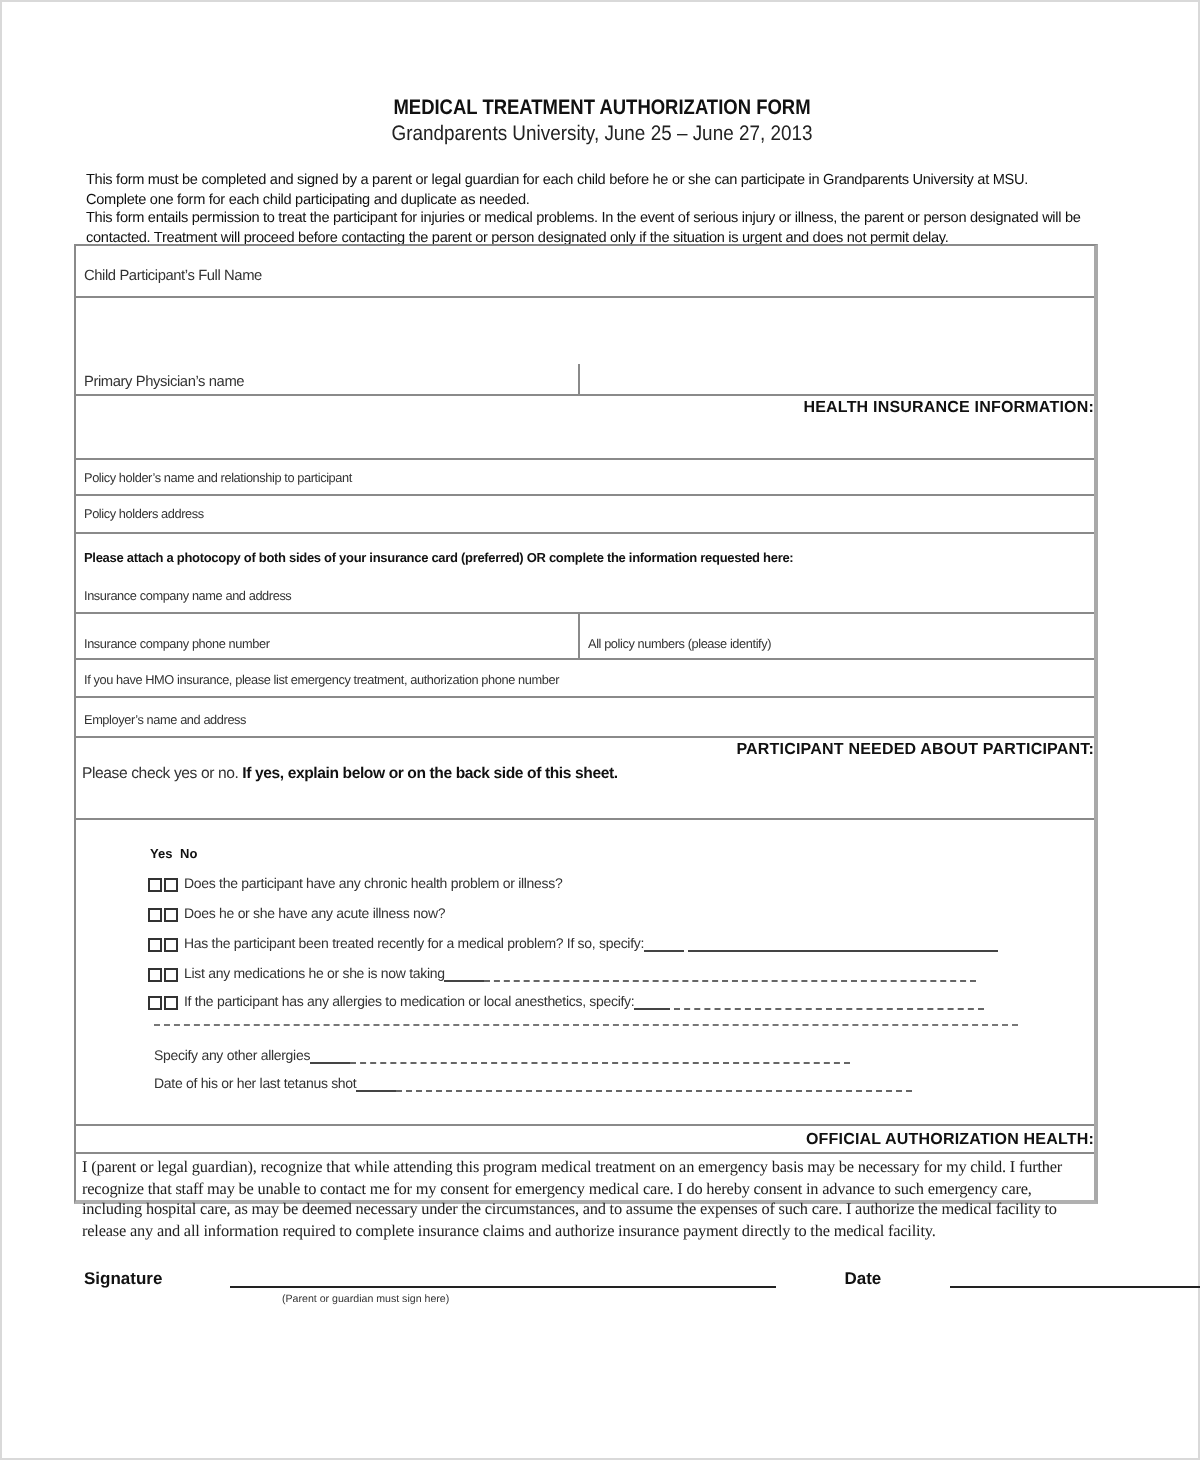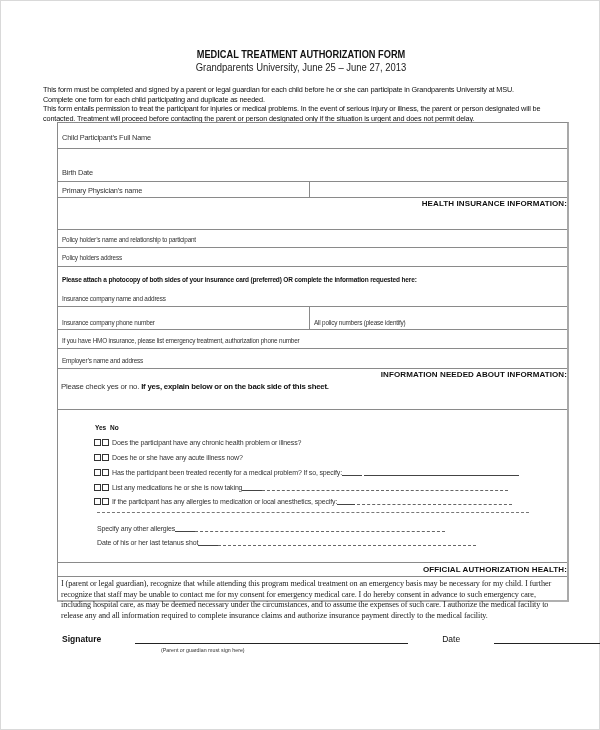--- a/index.html
+++ b/index.html
@@ -3,41 +3,41 @@
 <meta charset="utf-8">
 <style>
   html, body { margin:0; padding:0; background:#ffffff; }
   body { width:600px; height:730px; position:relative; overflow:hidden; }
   .page { position:absolute; left:0; top:0; width:598px; height:728px; border:1px solid #d9d9d9; background:#fff; }
   .title { position:absolute; left:0; width:600px; top:47px; text-align:center; font-family:"Liberation Sans", sans-serif; font-weight:bold; font-size:10.5px; color:#111; transform:scaleX(0.88); transform-origin:center; }
   .subtitle { position:absolute; left:0; width:600px; top:60px; text-align:center; font-family:"Liberation Sans", sans-serif; font-size:10.5px; color:#222; transform:scaleX(0.9); transform-origin:center; }
   .intro { position:absolute; left:42px; top:84px; width:520px; font-family:"Liberation Sans", sans-serif; font-size:7.3px; line-height:9.6px; color:#111; letter-spacing:-0.15px; }
   .intro b { font-weight:normal; }
 
-  .form-table { position:absolute; left:56px; top:121px; width:512px; height:480px; border:1px solid #8a8a8a; box-sizing:border-box; border-right:2px solid #a9a9a9; border-bottom:2px solid #b0b0b0; }
+  .form-table { position:absolute; left:36px; top:121px; width:512px; height:480px; border:1px solid #8a8a8a; box-sizing:border-box; border-right:2px solid #a9a9a9; border-bottom:2px solid #b0b0b0; }
   .row { position:absolute; left:0; right:0; border-bottom:1px solid #8a8a8a; box-sizing:border-box; }
   .cell-label { position:absolute; left:4px; font-family:"Liberation Sans", sans-serif; font-size:7.4px; color:#333; letter-spacing:-0.2px; white-space:nowrap; }
   .cell-label.small { font-size:6.4px; }
   .vdiv { position:absolute; top:0; bottom:0; left:251px; border-left:1px solid #8a8a8a; }
   .hdr { position:absolute; left:0; right:0; text-align:right; font-family:"Liberation Sans", sans-serif; font-weight:bold; font-size:8px; color:#111; letter-spacing:0.1px; }
   .bold-note { position:absolute; left:4px; font-family:"Liberation Sans", sans-serif; font-weight:bold; font-size:6.5px; color:#111; letter-spacing:-0.15px; white-space:nowrap; }
 
   .yn-head { position:absolute; left:37px; top:14px; font-family:"Liberation Sans", sans-serif; font-weight:bold; font-size:6.5px; color:#111; word-spacing:2px; }
   .q-row { position:absolute; left:36px; height:10px; display:flex; align-items:center; font-family:"Liberation Sans", sans-serif; font-size:7px; color:#333; letter-spacing:-0.15px; white-space:nowrap; }
   .cb { display:inline-block; width:7px; height:7px; border:1px solid #333; margin-right:1px; box-sizing:border-box; background:#fff; }
   .q-text { margin-left:2px; }
   .blank-solid { display:inline-block; border-bottom:1px solid #444; height:7px; vertical-align:bottom; }
   .blank-dash { display:inline-block; border-bottom:1px dashed #666; height:7px; vertical-align:bottom; }
   .full-dash { position:absolute; left:39px; width:432px; top:93px; border-bottom:1px dashed #777; }
   .spec-row { position:absolute; left:39px; height:10px; font-family:"Liberation Sans", sans-serif; font-size:7px; color:#333; letter-spacing:-0.15px; white-space:nowrap; display:flex; align-items:flex-end; }
 
   .auth-text { position:absolute; left:3px; top:2px; width:504px; font-family:"Liberation Serif", serif; font-size:8.2px; line-height:10.5px; color:#222; letter-spacing:-0.1px; }
   .sig-line { position:absolute; left:4px; top:57px; font-family:"Liberation Sans", sans-serif; font-weight:bold; font-size:8.5px; color:#111; display:flex; align-items:flex-start; white-space:nowrap;gap:34px; }
   .sig-blank { display:inline-block; border-bottom:1px solid #222; height:9px; }
-  .date-label { font-weight:normal; font-family:"Liberation Sans", sans-serif; font-size:8.5px; }
+  .date-label { font-weight:bold; font-family:"Liberation Sans", sans-serif; font-size:8.5px; }
   .sig-note { position:absolute; left:103px; top:70px; font-family:"Liberation Sans", sans-serif; font-size:5.3px; color:#333; }
 </style>
 </head>
 <body>
 
 <div class="page">
 
   <div class="title">MEDICAL TREATMENT AUTHORIZATION FORM</div>
   <div class="subtitle">Grandparents University, June 25 – June 27, 2013</div>
 
@@ -46,23 +46,20 @@
     <b>Complete one form for each child participating and duplicate as needed.</b><br>
     <span>This form entails permission to treat the participant for injuries or medical problems. In the event of serious injury or illness, the parent or person designated will be contacted. Treatment will proceed before contacting the parent or person designated </span><b>only if the situation is urgent and does not permit delay.</b>
   </div>
 
   <div class="form-table">
 
     <div class="row" style="top:0; height:26px;">
       <span class="cell-label" style="top:10px;">Child Participant’s Full Name</span>
     </div>
 
-    <div class="row" style="top:26px; height:33px;">
-      <span class="cell-label" style="top:19px;">Birth Date</span>
-    </div>
 
     <div class="row" style="top:59px; height:16px;">
       <div style="position:absolute; left:0; top:0; width:251px; height:100%;">
         <span class="cell-label" style="top:4px;">Primary Physician’s name</span>
       </div>
       <div class="vdiv"></div>
     </div>
 
     <div class="row" style="top:75px; height:32px;">
       <div class="hdr" style="top:1px;">HEALTH INSURANCE INFORMATION:</div>
@@ -93,21 +90,21 @@
 
     <div class="row" style="top:207px; height:19px;">
       <span class="cell-label small" style="top:7px;">If you have HMO insurance, please list emergency treatment, authorization phone number</span>
     </div>
 
     <div class="row" style="top:226px; height:20px;">
       <span class="cell-label small" style="top:8px;">Employer’s name and address</span>
     </div>
 
     <div class="row" style="top:246px; height:41px;">
-      <div class="hdr" style="top:1px;">INFORMATION NEEDED ABOUT INFORMATION:</div>
+      <div class="hdr" style="top:1px;">PARTICIPANT NEEDED ABOUT PARTICIPANT:</div>
       <span class="cell-label" style="top:13px; left:3px; font-size:7.8px;"><span>Please check yes or no. </span><b style="color:#111;text-align:center;">If yes, explain below or on the back side of this sheet.</b></span>
     </div>
 
     <div class="row" style="top:287px; height:153px;">
       <div class="yn-head">
         <span>Yes</span>
         <span>No</span>
       </div>
 
       <div class="q-row" style="top:27px;">

